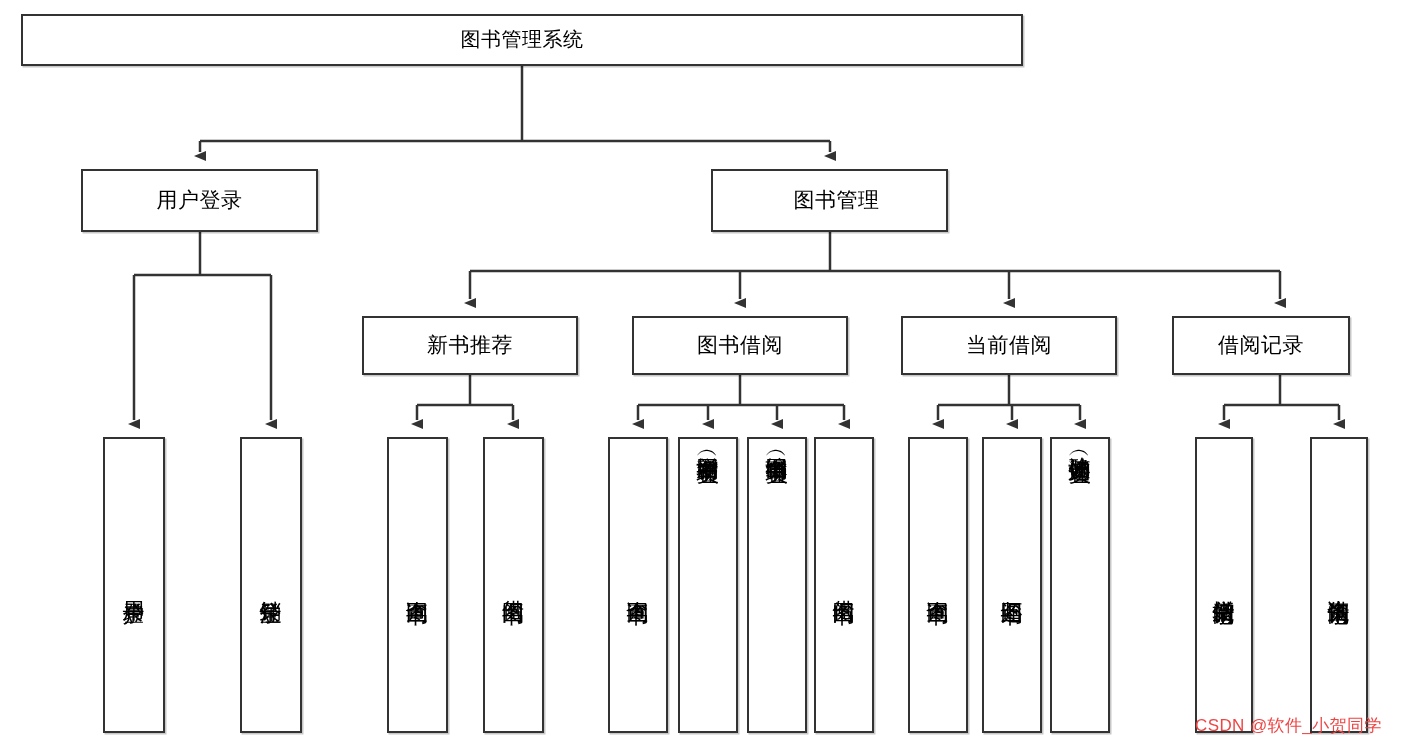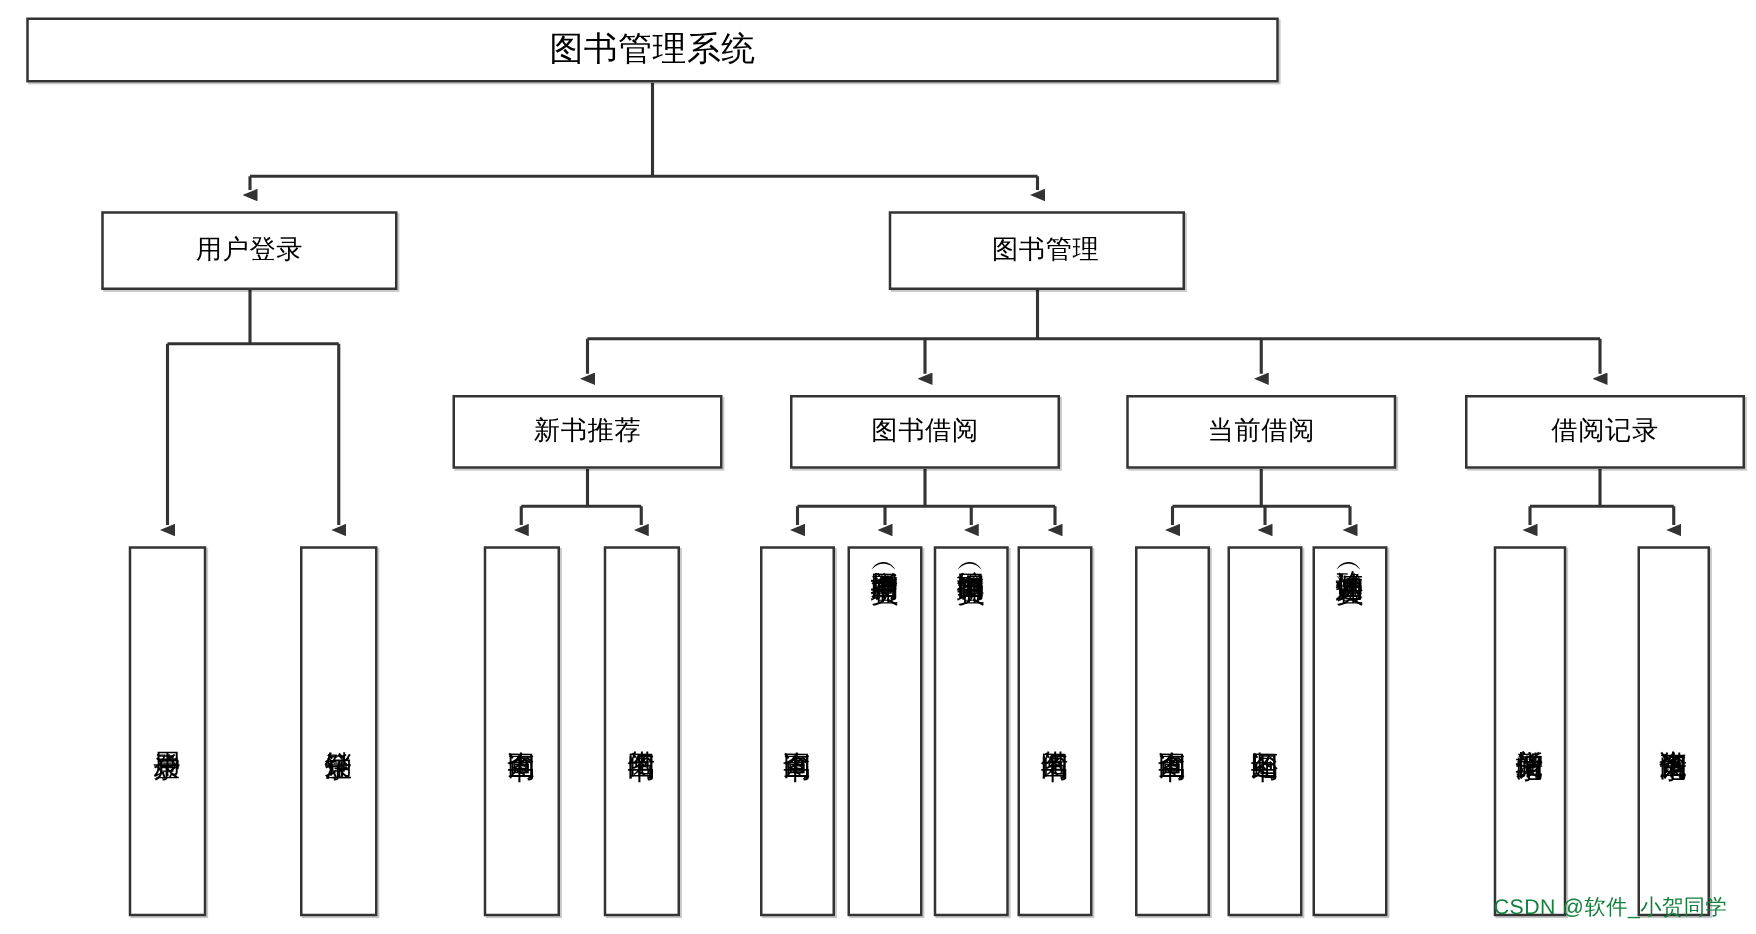--- a/index.html
+++ b/index.html
@@ -40,42 +40,42 @@
     display: block;
     text-align: center;
     line-height: 1.18;
     color: #000000;
   }
   .node.horiz .label {
     font-size: 21px;
     letter-spacing: 0.5px;
   }
   .node.root .label {
-    font-size: 27px;
+    font-size: 20px;
     letter-spacing: 0.5px;
   }
   .node.vert {
     align-items: flex-start;
     justify-content: center;
     padding-top: 0px;
   }
   .node.vert .label {
     writing-mode: vertical-rl;
     text-orientation: upright;
     font-size: 22px;
     line-height: 1.05;
     letter-spacing: 1px;
     white-space: nowrap;
   }
   .node.vert.centered {
     align-items: center;
   }
   .watermark {
     position: absolute;
-    color: #15803d;
+    color: #ef4444;
     font-size: 17px;
     white-space: nowrap;
     letter-spacing: 0.4px;
   }
 </style>
 </head>
 <body>
 
 <div id="canvas">
 
@@ -140,21 +140,21 @@
 
   <div class="node horiz" style="left:362px; top:316px; width:216px; height:59px;">
     <span class="label">新书推荐</span>
   </div>
   <div class="node horiz" style="left:632px; top:316px; width:216px; height:59px;">
     <span class="label">图书借阅</span>
   </div>
   <div class="node horiz" style="left:901px; top:316px; width:216px; height:59px;justify-content:center;">
     <span class="label">当前借阅</span>
   </div>
-  <div class="node horiz" style="left:1172px; top:316px; width:224px; height:59px;">
+  <div class="node horiz" style="left:1172px; top:316px; width:178px; height:59px;">
     <span class="label">借阅记录</span>
   </div>
 
   <div class="node vert centered" style="left:103px; top:437px; width:62px; height:296px;">
     <span class="label">用户登录</span>
   </div>
   <div class="node vert centered" style="left:240px; top:437px; width:62px; height:296px;">
     <span class="label">注销登录</span>
   </div>
   <div class="node vert centered" style="left:387px; top:437px; width:61px; height:296px;">

